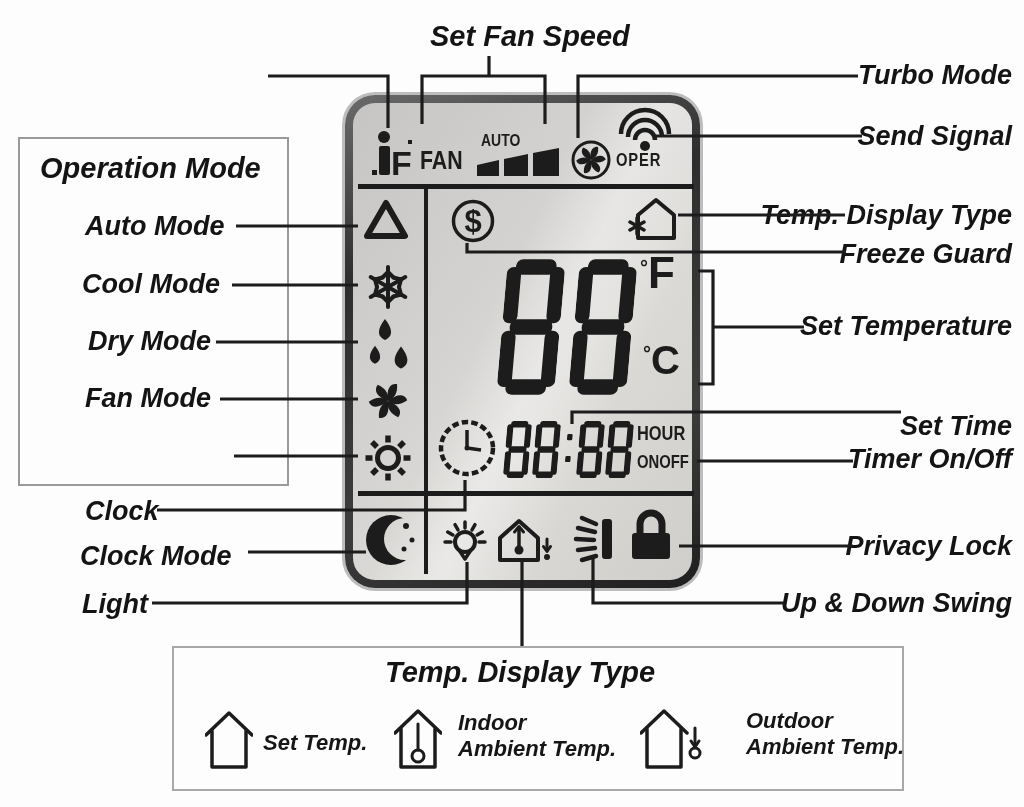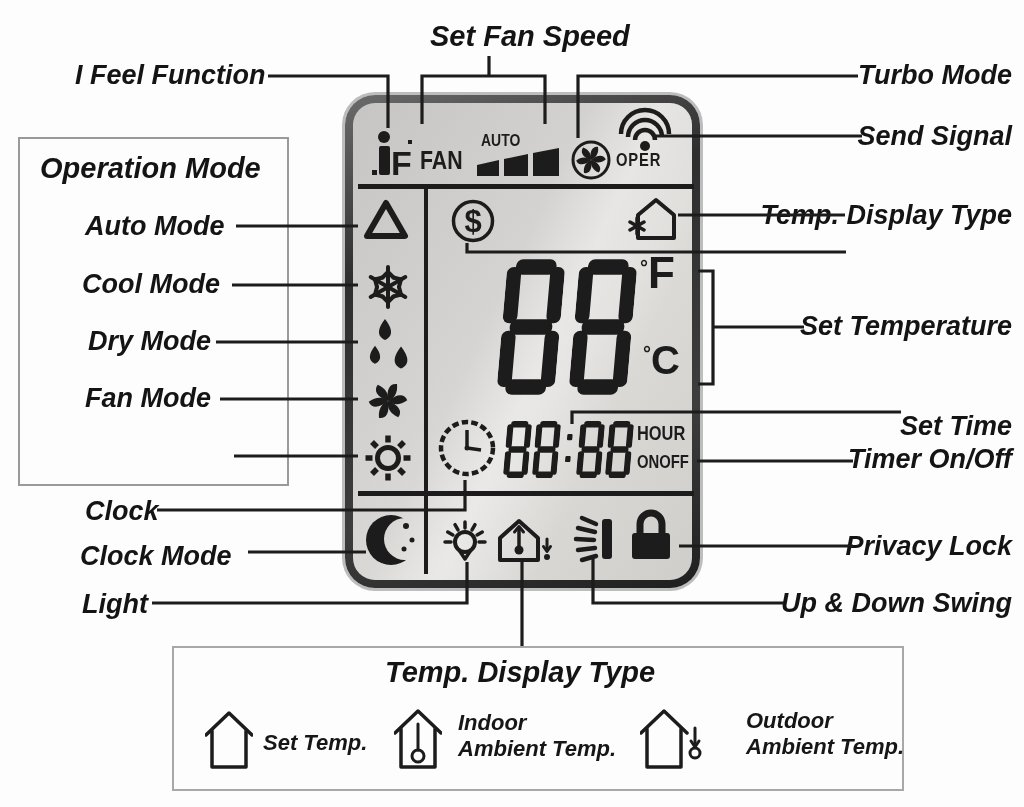--- a/index.html
+++ b/index.html
@@ -38,35 +38,35 @@
   .squish{display:inline-block;transform:scaleX(.82);transform-origin:left center;}
   
   .legend-label{position:absolute;font-style:italic;font-weight:700;font-size:22px;line-height:26px;white-space:nowrap;}
 </style>
 </head>
 <body>
 
 <div id="canvas">
 
   <div class="callout title" style="left:402px;top:20px;margin-left:28px;">Set Fan Speed</div>
-  <div class="callout" style="left:75px;top:60px;">I Feel Function</div>
 
   <div class="box" style="left:18px;top:137px;width:267px;height:345px;"></div>
   <div class="callout title" style="left:40px;top:152px;">Operation Mode</div>
   <div class="callout" style="left:85px;top:211px;">Auto Mode</div>
   <div class="callout" style="left:82px;top:269px;">Cool Mode</div>
   <div class="callout" style="left:88px;top:326px;">Dry Mode</div>
   <div class="callout" style="left:85px;top:383px;">Fan Mode</div>
   <div class="callout" style="left:85px;top:496px;text-align:right;">Clock</div>
   <div class="callout" style="left:80px;top:541px;">Clock Mode</div>
   <div class="callout" style="left:82px;top:589px;">Light</div>
 
   <div class="callout right" style="top:60px;">Turbo Mode</div>
   <div class="callout right" style="top:121px;">Send Signal</div>
   <div class="callout right" style="top:200px;">Temp. Display Type</div>
+  <div class="callout right" style="top:239px;">Freeze Guard</div>
   <div class="callout right" style="top:311px;">Set Temperature</div>
   <div class="callout right" style="top:411px;">Set Time</div>
   <div class="callout right" style="top:444px;">Timer On/Off</div>
   <div class="callout right" style="top:531px;">Privacy Lock</div>
   <div class="callout right" style="top:588px;">Up &amp; Down Swing</div>
 
   <div class="lcd">
     <div class="lcd-screen"></div>
   </div>
 

